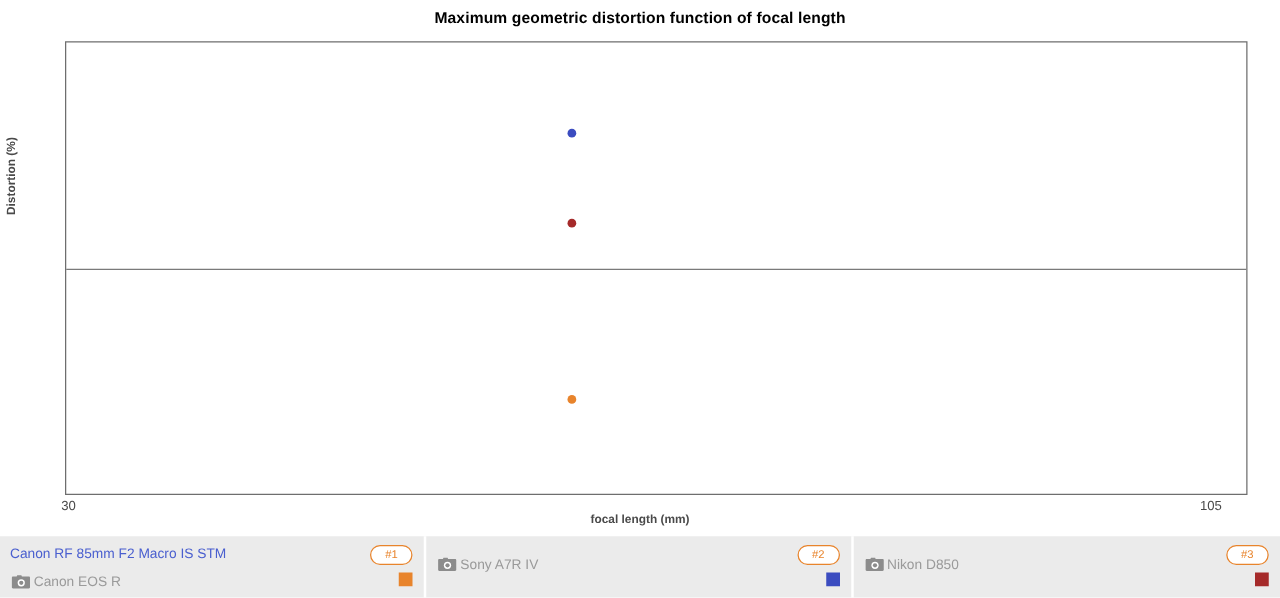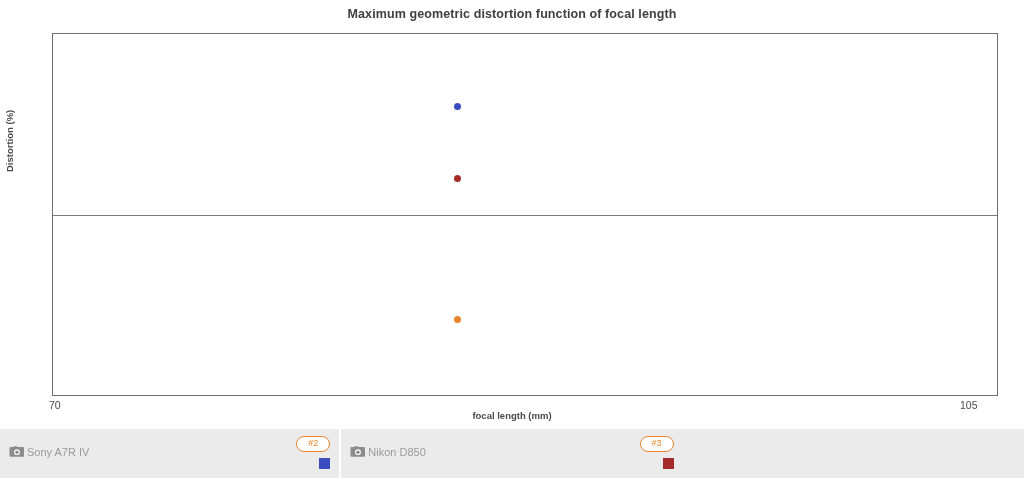--- a/index.html
+++ b/index.html
@@ -24,21 +24,21 @@
     background: #ffffff;
   }
 
   #chart-title {
     position: absolute;
     left: 0; top: 7px;
     width: 1024px;
     text-align: center;
     font-size: 12.5px;
     font-weight: bold;
-    color: #404040;
+    color: #000000;
     letter-spacing: .1px;
   }
 
   
   #plot-frame {
     position: absolute;
     left: 52px;
     top: 33px;
     width: 946px;
     height: 363px;
@@ -180,28 +180,41 @@
 
   <div id="plot-frame">
     <div id="zero-line"></div>
     <div id="points-layer">
         <div class="data-point" style="left: 404.571px; top: 285.19px; background: rgb(232, 132, 44);"></div>
         <div class="data-point" style="left: 404.571px; top: 72.2px; background: rgb(59, 76, 192);"></div>
         <div class="data-point" style="left: 404.571px; top: 144.4px; background: rgb(165, 42, 42);"></div>
       </div>
   </div>
 
-  <div class="x-tick-label x-min">70</div>
+  <div class="x-tick-label x-min">30</div>
   <div class="x-tick-label x-max">105</div>
 
   <div id="x-axis-title">focal length (mm)</div>
 </div>
 
 <div id="legend">
 
+  <div class="legend-card">
+    <div class="legend-lens">Canon RF 85mm F2 Macro IS STM</div>
+    <div class="rank-badge">#1</div>
+    <div class="legend-body">
+      <svg class="camera-icon" viewBox="0 0 17 13">
+        <path fill="#8c8c8c" d="M2.4 2.1h2.9l.5-.9h3.3l.4.9h5.6c.5 0 .9.4.9.9v7.8c0 .5-.4.9-.9.9H2.4c-.5 0-.9-.4-.9-.9V3c0-.5.4-.9.9-.9z"></path>
+        <circle cx="9" cy="7.2" r="2.9" fill="#ffffff"></circle>
+        <circle cx="9" cy="7.2" r="1.7" fill="#8c8c8c"></circle>
+      </svg>
+      <span class="legend-camera">Canon EOS R</span>
+    </div>
+    <div class="color-swatch" style="background:#e8842c"></div>
+  </div>
 
   <div class="legend-card">
     <div class="rank-badge">#2</div>
     <div class="legend-body">
       <svg class="camera-icon" viewBox="0 0 17 13">
         <path fill="#8c8c8c" d="M2.4 2.1h2.9l.5-.9h3.3l.4.9h5.6c.5 0 .9.4.9.9v7.8c0 .5-.4.9-.9.9H2.4c-.5 0-.9-.4-.9-.9V3c0-.5.4-.9.9-.9z"></path>
         <circle cx="9" cy="7.2" r="2.9" fill="#ffffff"></circle>
         <circle cx="9" cy="7.2" r="1.7" fill="#8c8c8c"></circle>
       </svg>
       <span class="legend-camera">Sony A7R IV</span>

